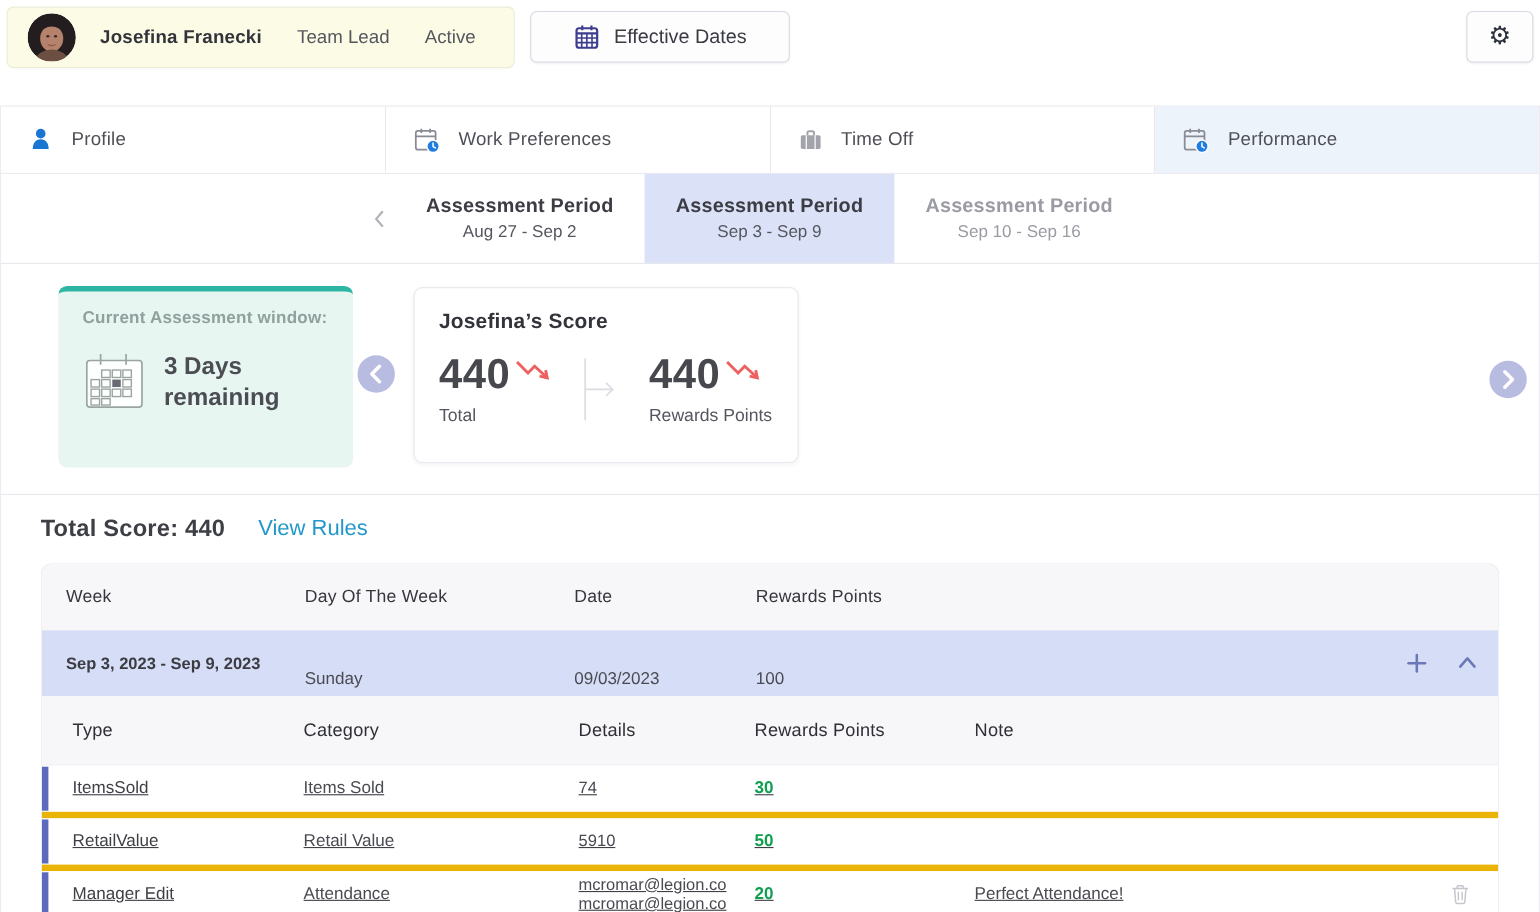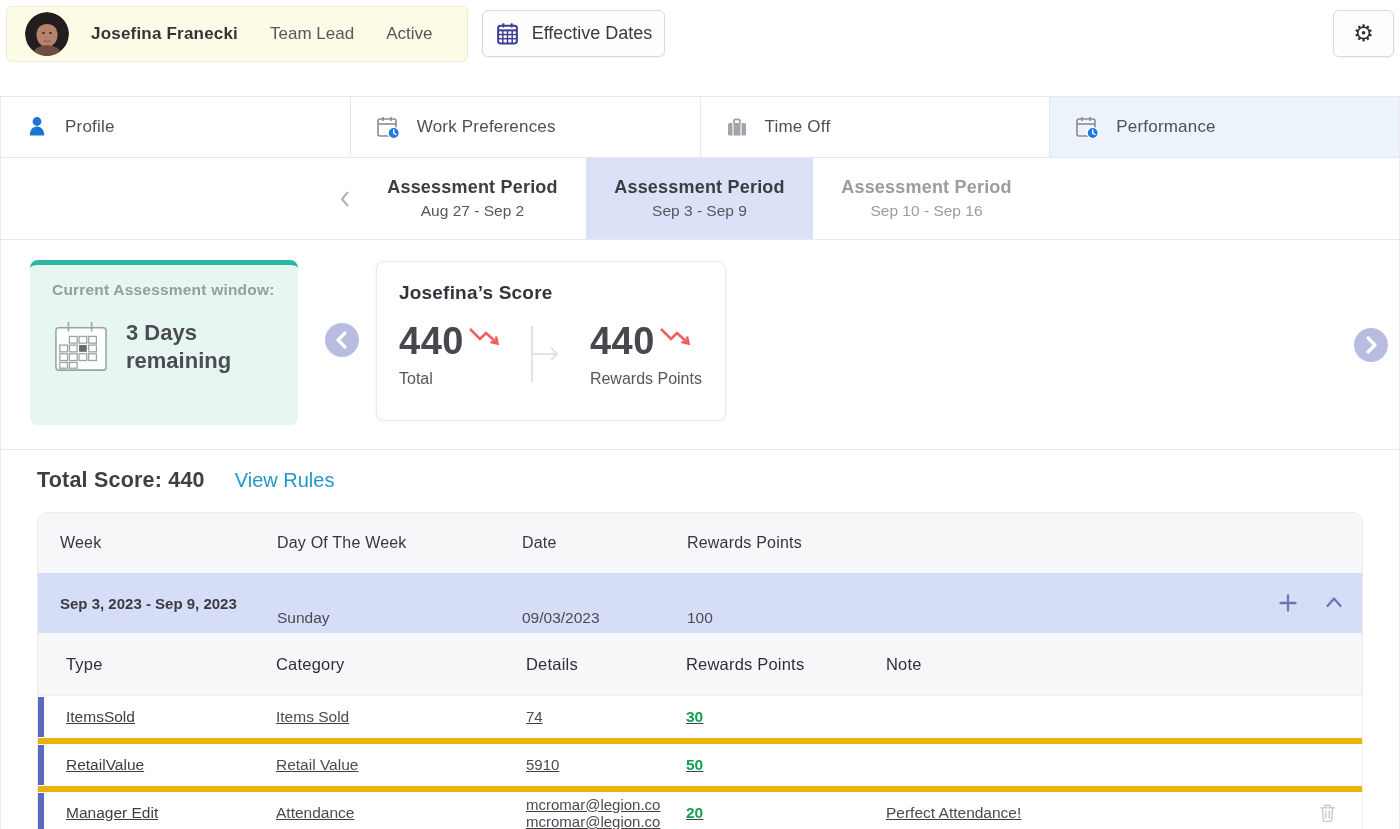--- a/index.html
+++ b/index.html
@@ -21,21 +21,21 @@
   }
   .avatar { width: 44px; height: 44px; border-radius: 50%; overflow: hidden; flex: 0 0 44px; }
   .user-chip .name { font-size: 17px; font-weight: bold; color: #33343a; margin-left: 22px; letter-spacing: .2px; }
   .user-chip .role, .user-chip .status { font-size: 17px; color: #55565e; margin-left: 32px; }
   .btn {
     background: #fdfdfe; border: 1px solid #d9d9e3; border-radius: 6px;
     box-shadow: 0 1px 2px rgba(40,40,80,.06); cursor: pointer;
     display: flex; align-items: center; justify-content: center;
     font-family: "Liberation Sans", sans-serif;
   }
-  .eff-dates { position: absolute; left: 482px; top: 10px; height: 47px; width: 183px; gap: 12px; }
+  .eff-dates { position: absolute; left: 482px; top: 10px; height: 47px; width: 236px; gap: 12px; }
   .eff-dates span { font-size: 18px; color: #3a3b42; font-weight: 500; }
   .gear-btn { position: absolute; right: 6px; top: 10px; height: 47px; width: 61px; }
   .gear-glyph { font-family: "DejaVu Sans", sans-serif; font-size: 23px; color: #2d323e; line-height: 1; }
 
   
   .panel { position: absolute; top: 96px; left: 0; right: 0; bottom: 0;
            border-left: 1px solid #ebebf1; border-right: 1px solid #ebebf1; background: #fff; }
 
   
   .tabs { height: 62px; display: flex; border-top: 1px solid #e7e7ee; border-bottom: 1px solid #e7e7ee; }
@@ -51,21 +51,21 @@
   .periods { margin-left: 358px; display: flex; }
   .period { width: 227px; display: flex; flex-direction: column; align-items: center; justify-content: center; cursor: pointer; }
   .period .p-title { font-size: 18px; font-weight: bold; color: #3c3d44; letter-spacing: .2px; }
   .period .p-range { font-size: 15.5px; color: #55565e; margin-top: 4px; }
   .period.selected { background: var(--period-selected-bg); }
   .period.future .p-title, .period.future .p-range { color: #9a9ba3; }
 
   
   .cards-row { height: 210px; border-bottom: 1px solid #e7e7ee; position: relative; }
   .window-card {
-    position: absolute; left: 29px; top: 20px; width: 268px; height: 165px;
+    position: absolute; left: 52px; top: 20px; width: 268px; height: 165px;
     background: var(--teal-bg); border-top: 5px solid var(--teal); border-radius: 8px;
     padding: 16px 20px 0 22px;
   }
   .window-card .w-label { font-size: 15.5px; font-weight: bold; color: #8fa19d; letter-spacing: .2px; }
   .window-card .w-body { display: flex; align-items: center; gap: 16px; margin-top: 20px; }
   .window-card .w-remaining { font-size: 22px; font-weight: bold; color: #4c4d53; line-height: 1.25; }
   .nav-circle {
     position: absolute; width: 34px; height: 34px; border-radius: 50%;
     background: var(--lavender); display: flex; align-items: center; justify-content: center; cursor: pointer;
   }

